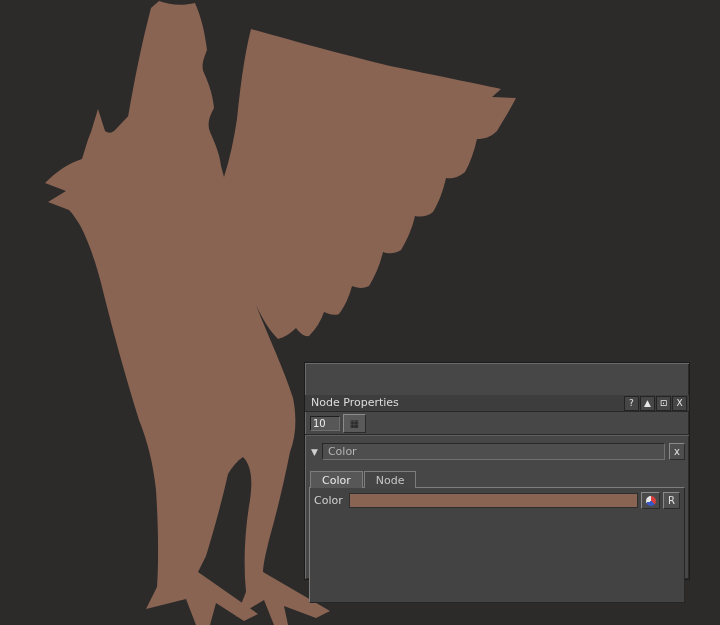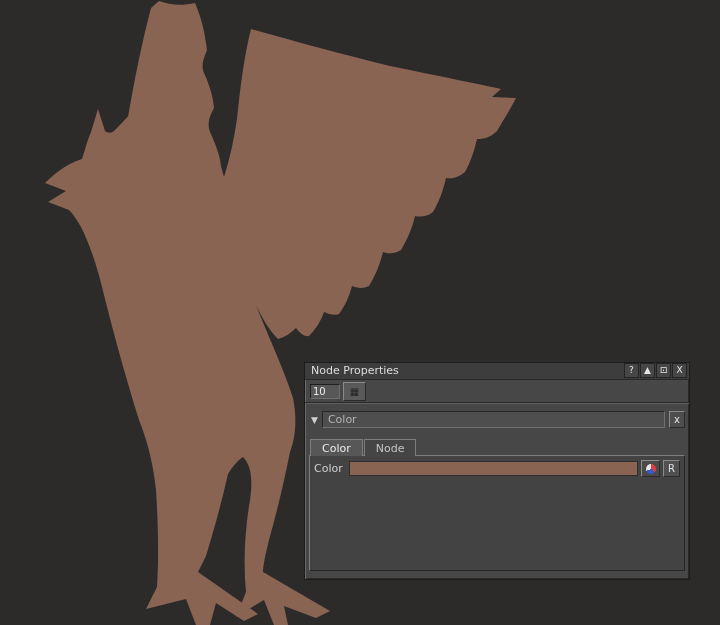--- a/index.html
+++ b/index.html
@@ -13,21 +13,21 @@
 
   
   .panel{
     position:absolute;left:304px;top:362px;width:386px;height:218px;
     background:#474747;border:1px solid #1c1c1c;
     box-shadow:inset 1px 1px 0 #6b6b6b, inset -1px -1px 0 #2a2a2a;
     box-sizing:border-box;color:#d6d6d6;font-size:11px;
   }
   .titlebar{
     height:16px;background:#3d3d3d;border-bottom:1px solid #282828;
-    display:flex;align-items:flex-start;padding:0 2px 0 6px;
+    display:flex;align-items:center;padding:0 2px 0 6px;margin-top:32px;
   }
   .titlebar .title{color:#dcdcdc;font-size:11px;line-height:16px;}
   .titlebar .spacer{flex:1;}
   .tb-btn{
     width:13px;height:13px;margin-left:1px;flex:0 0 auto;
     background:#464646;border:1px solid #242424;
     color:#e6e6e6;font-size:9px;line-height:11px;
     display:flex;align-items:center;justify-content:center;cursor:default;
   }
   .toolbar{

